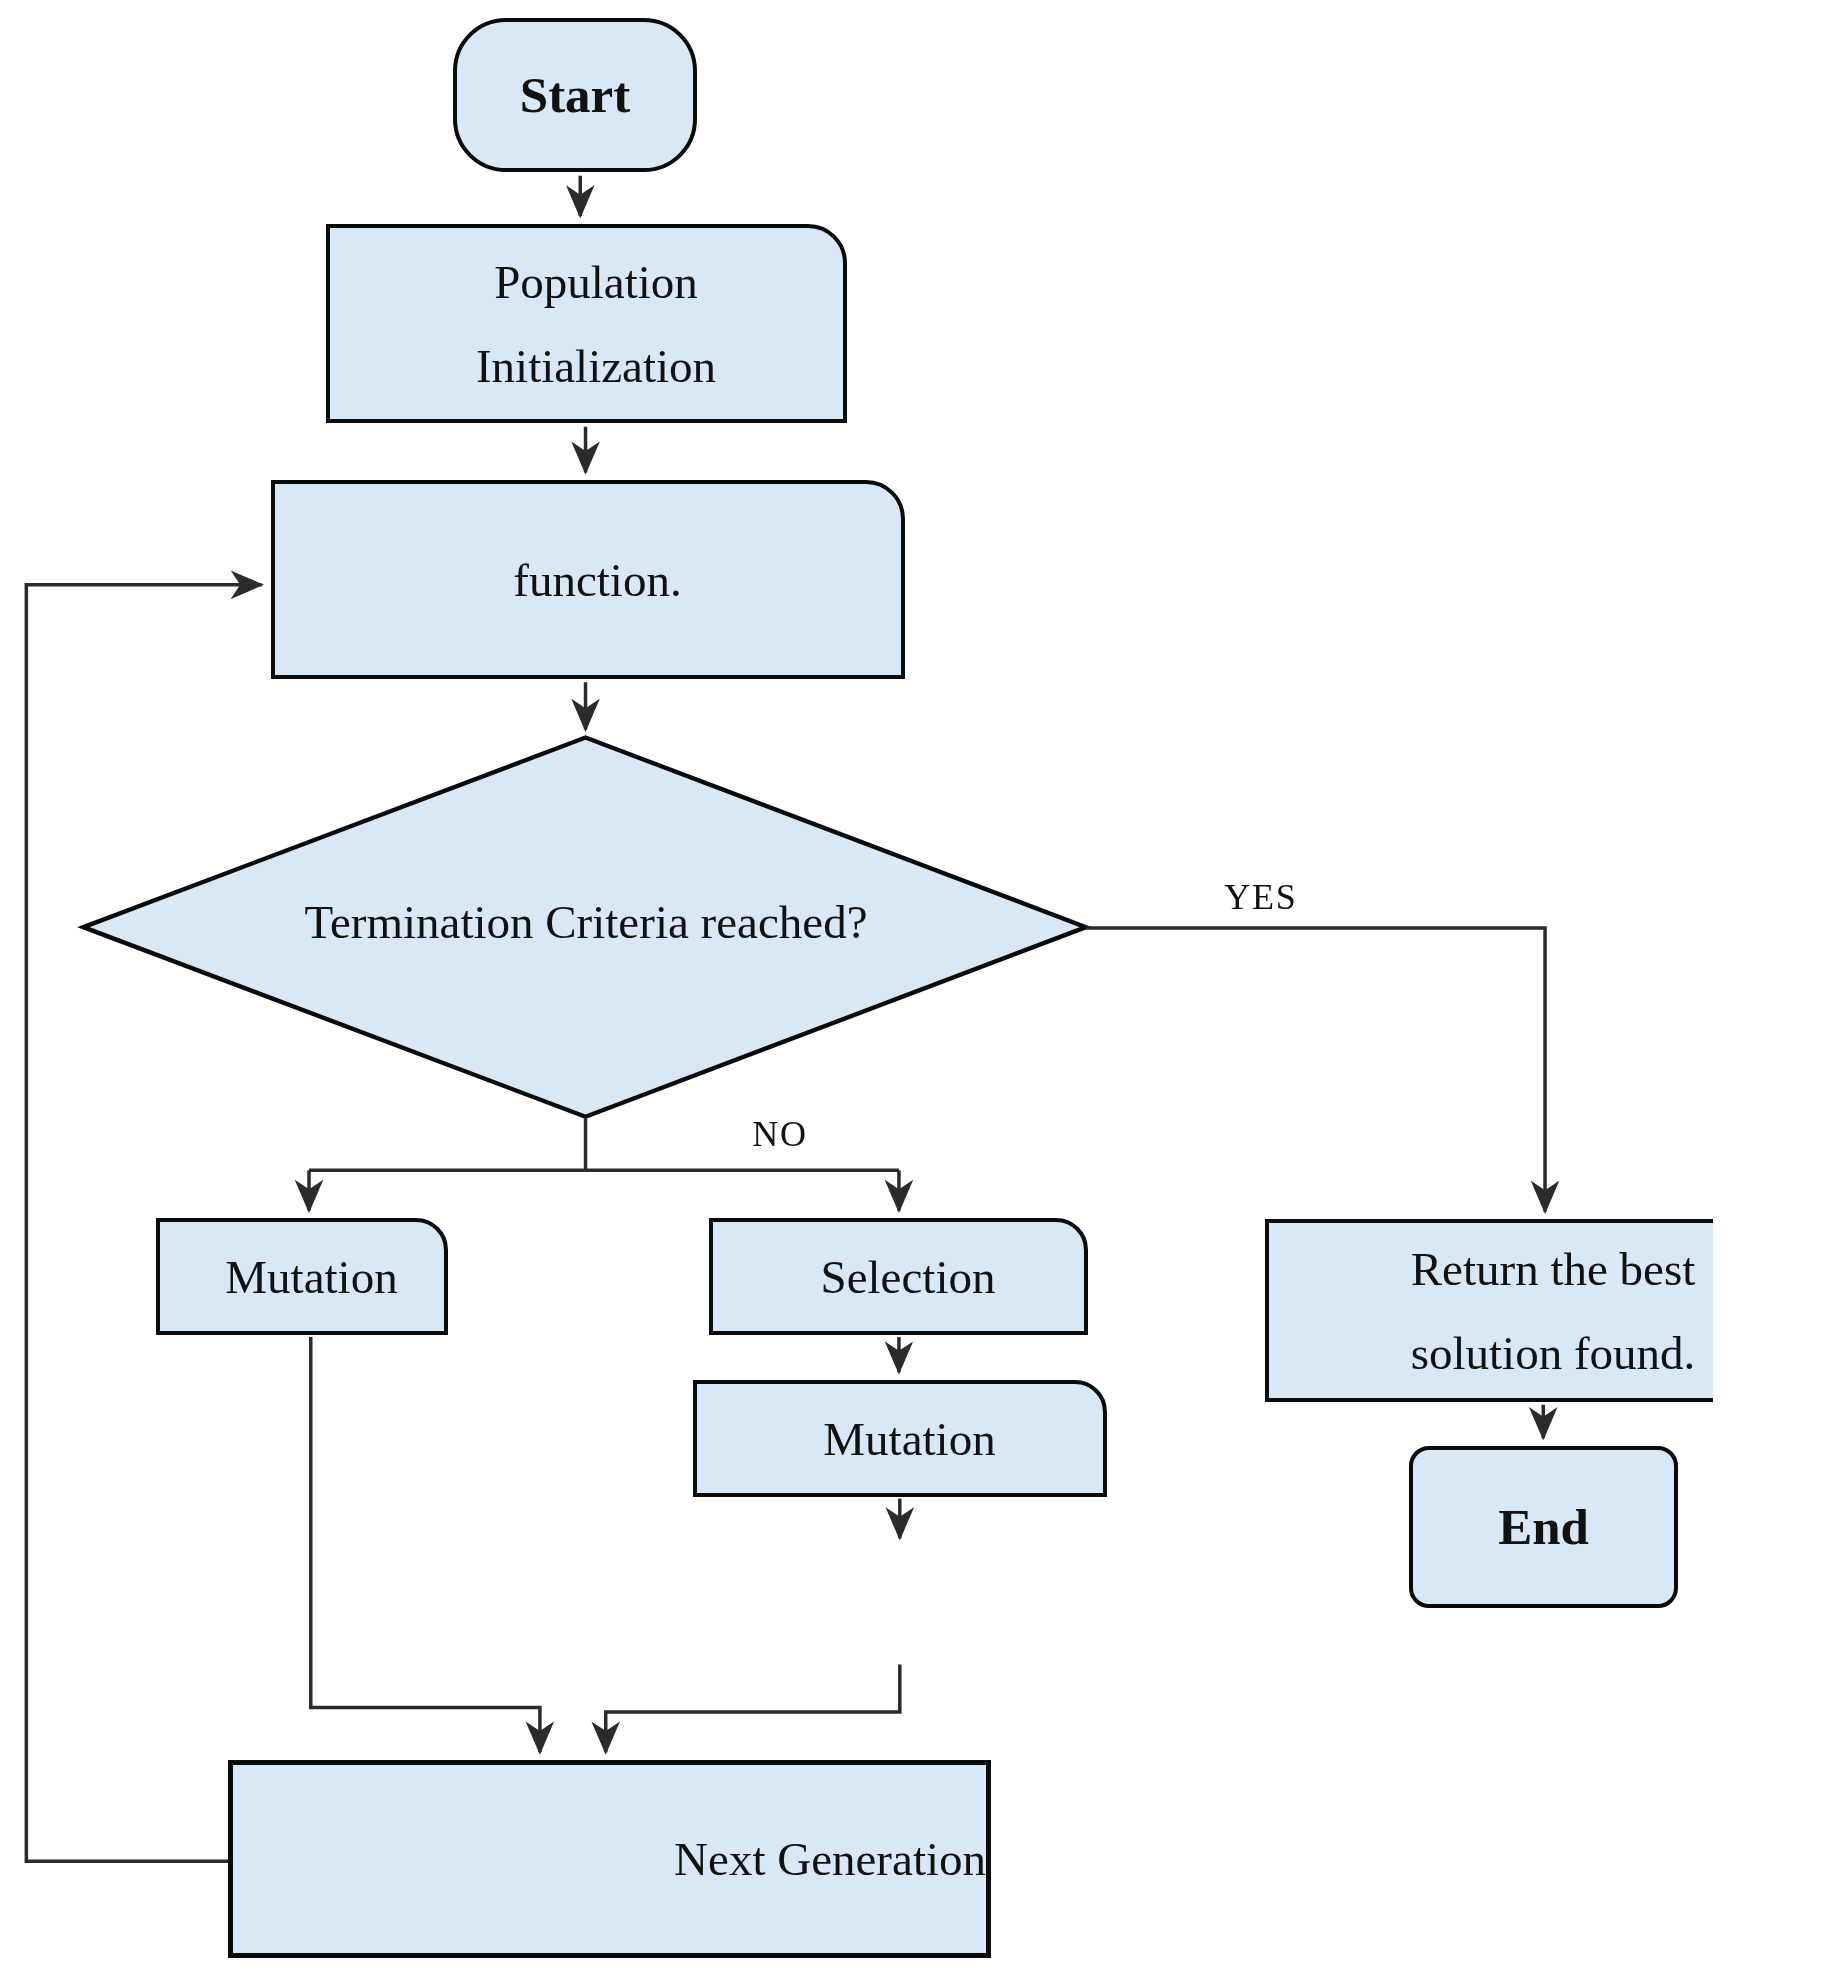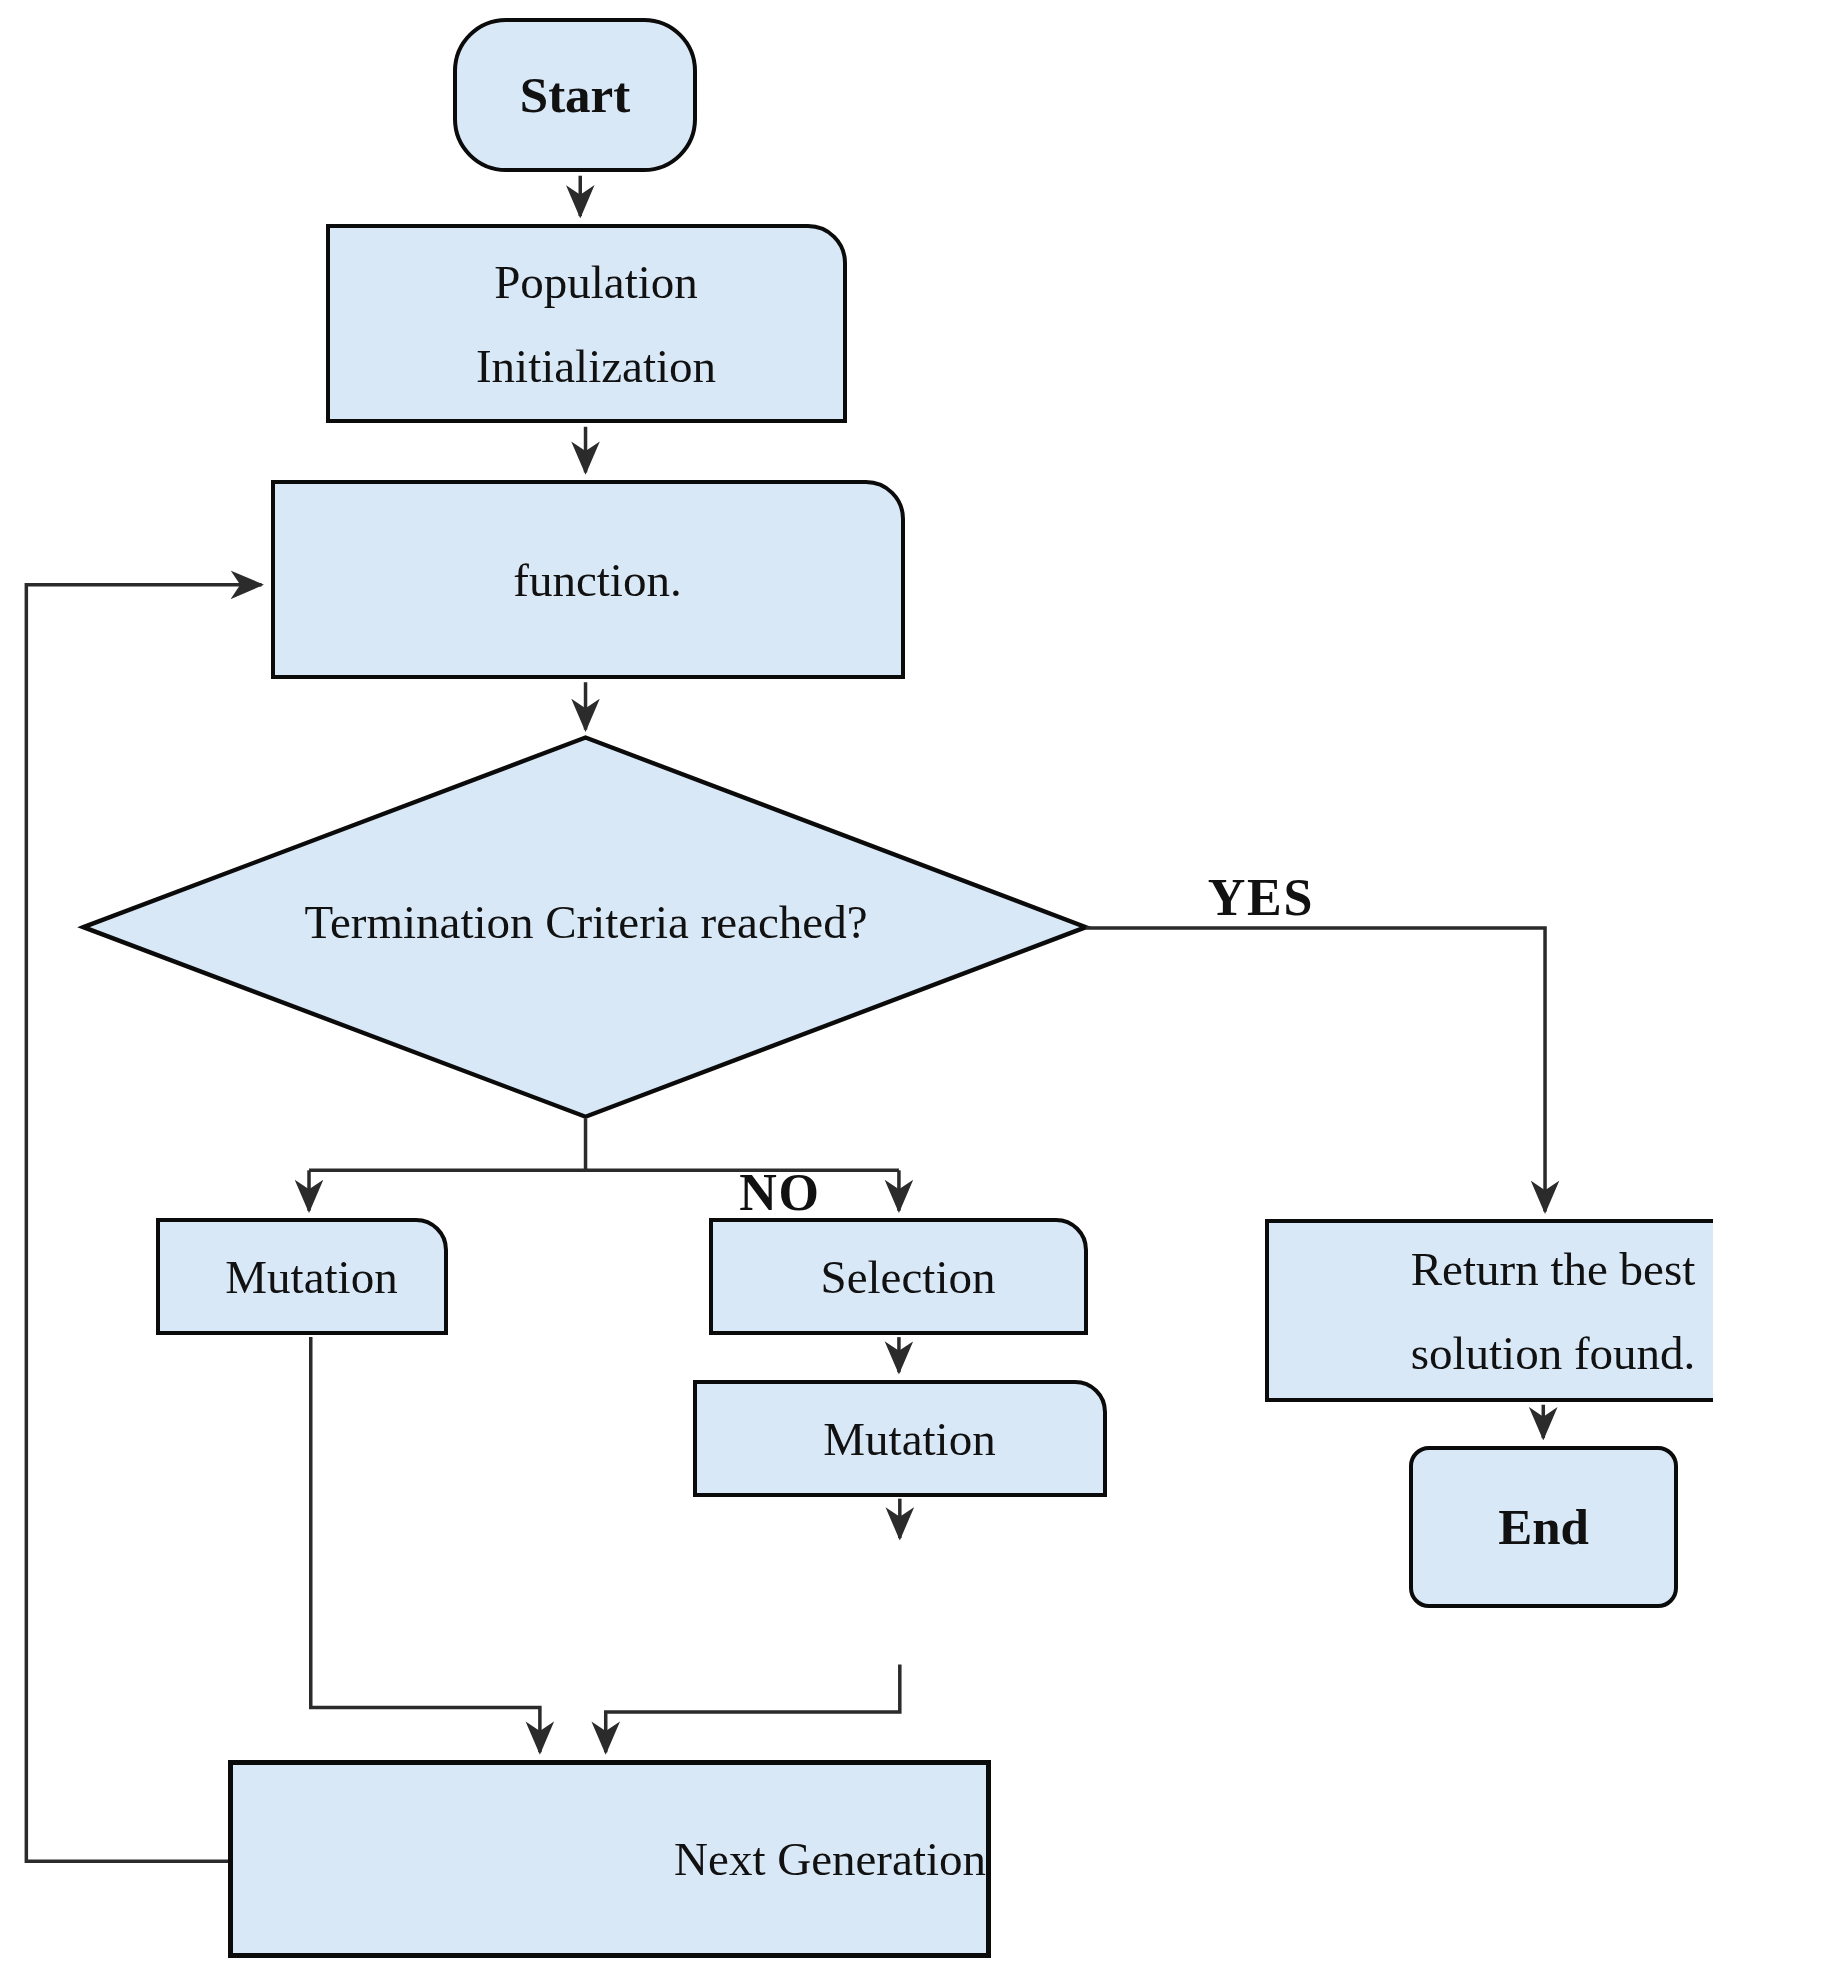--- a/index.html
+++ b/index.html
@@ -36,25 +36,25 @@
   .terminator{border-radius:53px;font-weight:bold;font-size:51px;}
   .process{border-radius:0 39px 0 0;padding-left:19px;}
   .plain{border-radius:0;border-width:5.3px;align-items:flex-end;}
   .decision-label{
     position:absolute;left:147px;top:880px;width:878px;
     text-align:center;font-size:47px;line-height:85px;
     pointer-events:none;
   }
   .edge-label{
     position:absolute;
-    font-weight:bold;font-size:52px;letter-spacing:1.8px;
+    font-weight:normal;font-size:36px;letter-spacing:1.8px;
     text-align:center;width:176px;line-height:49px;
   }
   #yes-label{left:1173px;top:873px;}
-  #no-label{left:692px;top:1168px;}
+  #no-label{left:692px;top:1110px;}
 </style>
 </head>
 <body>
 
 <div id="canvas">
 
   <svg id="wires" viewBox="0 0 2096 2262" xmlns="http://www.w3.org/2000/svg">
     <defs>
       <marker id="arrowhead" viewBox="0 0 14 12" refX="13" refY="6" markerWidth="38" markerHeight="33" markerUnits="userSpaceOnUse" orient="auto">
         <path d="M0,0 L14,6 L0,12 L4,6 Z"></path>

